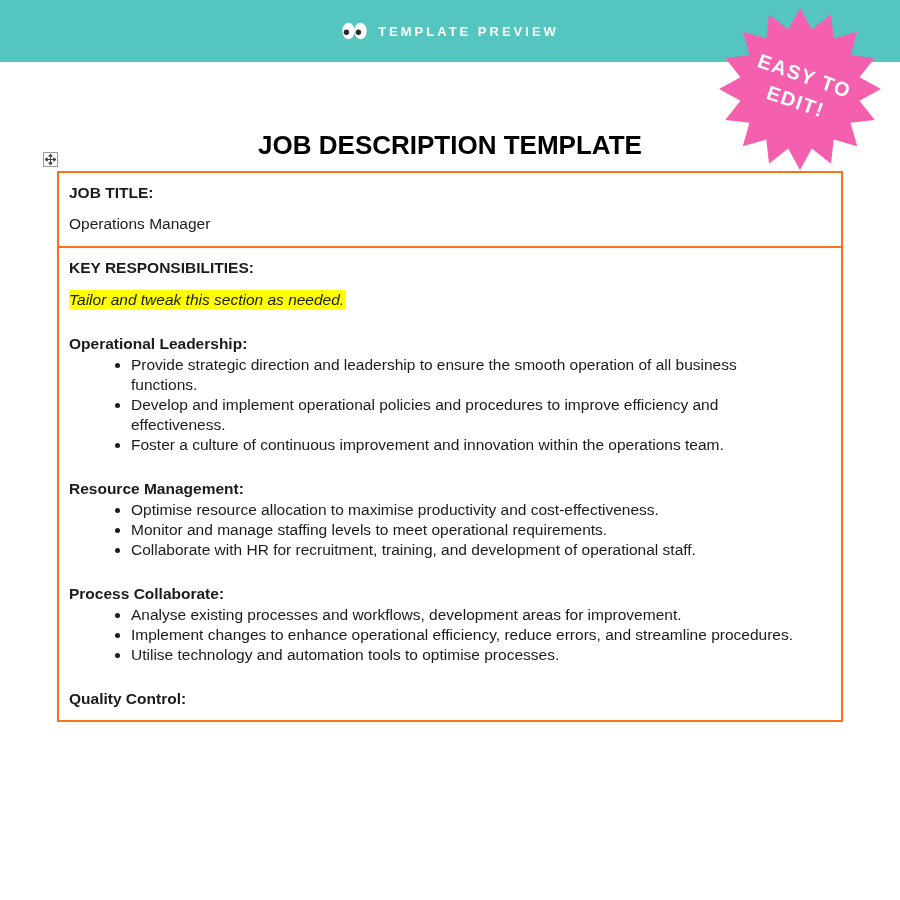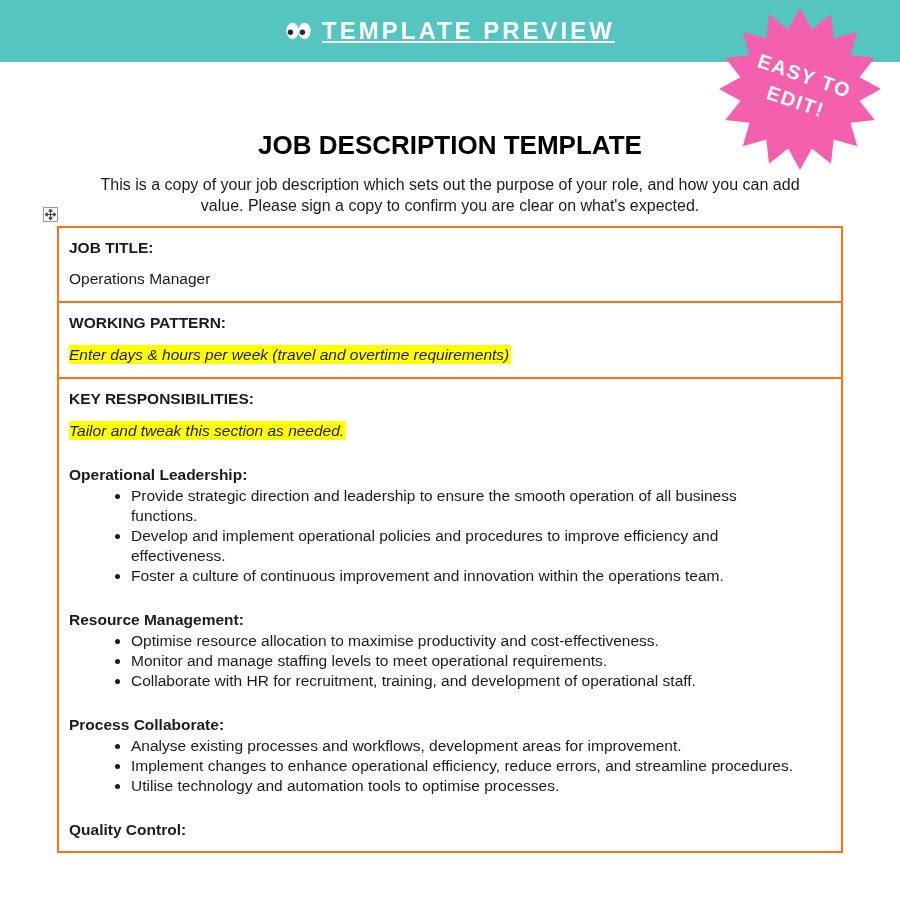--- a/index.html
+++ b/index.html
@@ -1,21 +1,21 @@
 <!DOCTYPE html>
 <html><head>
 <meta charset="utf-8">
 <style>
   * { margin:0; padding:0; box-sizing:border-box; }
   html,body { width:900px; height:900px; overflow:hidden; background:#fff;
     font-family:"Liberation Sans", sans-serif; color:#1b1b1b; }
 
   .banner { position:absolute; top:0; left:0; width:900px; height:62px;
     background:#54c6bf; display:flex; align-items:center; justify-content:center; gap:10px; z-index:1; }
-  .banner-text { color:#fff; font-size:24px; font-weight:800; letter-spacing:3px;text-decoration:underline; }
+  .banner-text { color:#fff; font-size:13px; font-weight:800; letter-spacing:3px; }
 
   .badge { position:absolute; top:3px; left:714px; width:172px; height:172px; z-index:5; }
   .badge svg { position:absolute; inset:0; }
   .badge-text { position:absolute; inset:0; display:flex; flex-direction:column;
     align-items:center; justify-content:center; transform:rotate(19deg);
     color:#fff; font-weight:800; font-size:20px; letter-spacing:1.5px; line-height:1.35; }
 
   .doc { position:absolute; top:0; left:0; width:900px; padding-top:130px; }
   .doc-title { text-align:center; font-size:26px; font-weight:bold; color:#000; }
   .doc-intro { width:718px; margin:13px auto 0; text-align:center; font-size:16px; line-height:21px; }
@@ -56,21 +56,20 @@
     <polygon fill="#f45fae" points="85,5 96.7,26.2 115.6,11.1 118.3,35.1 141.6,28.4 134.9,51.7 158.9,54.4 143.8,73.3 165,85 143.8,96.7 158.9,115.6 134.9,118.3 141.6,141.6 118.3,134.9 115.6,158.9 96.7,143.8 85,165 73.3,143.8 54.4,158.9 51.7,134.9 28.4,141.6 35.1,118.3 11.1,115.6 26.2,96.7 5,85 26.2,73.3 11.1,54.4 35.1,51.7 28.4,28.4 51.7,35.1 54.4,11.1 73.3,26.2"></polygon>
   </svg>
   <div class="badge-text">
     <span>EASY TO</span>
     <span>EDIT!</span>
   </div>
 </div>
 
 <div class="doc">
   <h1 class="doc-title">JOB DESCRIPTION TEMPLATE</h1>
-  <p class="doc-intro">This is a copy of your job description which sets out the purpose of your role, and how you can add value. Please sign a copy to confirm you are clear on what's expected.</p>
 
   <div class="table-wrap">
     <div class="move-handle">
       <svg width="11" height="11" viewBox="0 0 11 11">
         <g stroke="#444" stroke-width="1" fill="#444">
           <line x1="5.5" y1="1" x2="5.5" y2="10"></line>
           <line x1="1" y1="5.5" x2="10" y2="5.5"></line>
           <polygon points="5.5,0 3.8,2.2 7.2,2.2"></polygon>
           <polygon points="5.5,11 3.8,8.8 7.2,8.8"></polygon>
           <polygon points="0,5.5 2.2,3.8 2.2,7.2"></polygon>
@@ -78,26 +77,20 @@
         </g>
       </svg>
     </div>
 
     <table class="jd-table">
       <tbody>
           <tr>
         <td>
           <div class="cell-label">JOB TITLE:</div>
           <div class="cell-value">Operations Manager</div>
-        </td>
-      </tr>
-      <tr>
-        <td>
-          <div class="cell-label">WORKING PATTERN:</div>
-          <div class="hl-wrap"><span class="hl">Enter days &amp; hours per week (travel and overtime requirements)</span></div>
         </td>
       </tr>
       <tr>
         <td>
           <div class="cell-label">KEY RESPONSIBILITIES:</div>
           <div class="hl-wrap"><span class="hl">Tailor and tweak this section as needed.</span></div>
 
           <div class="sub-heading">Operational Leadership:</div>
           <ul>
             <li>Provide strategic direction and leadership to ensure the smooth operation of all business functions.</li>

